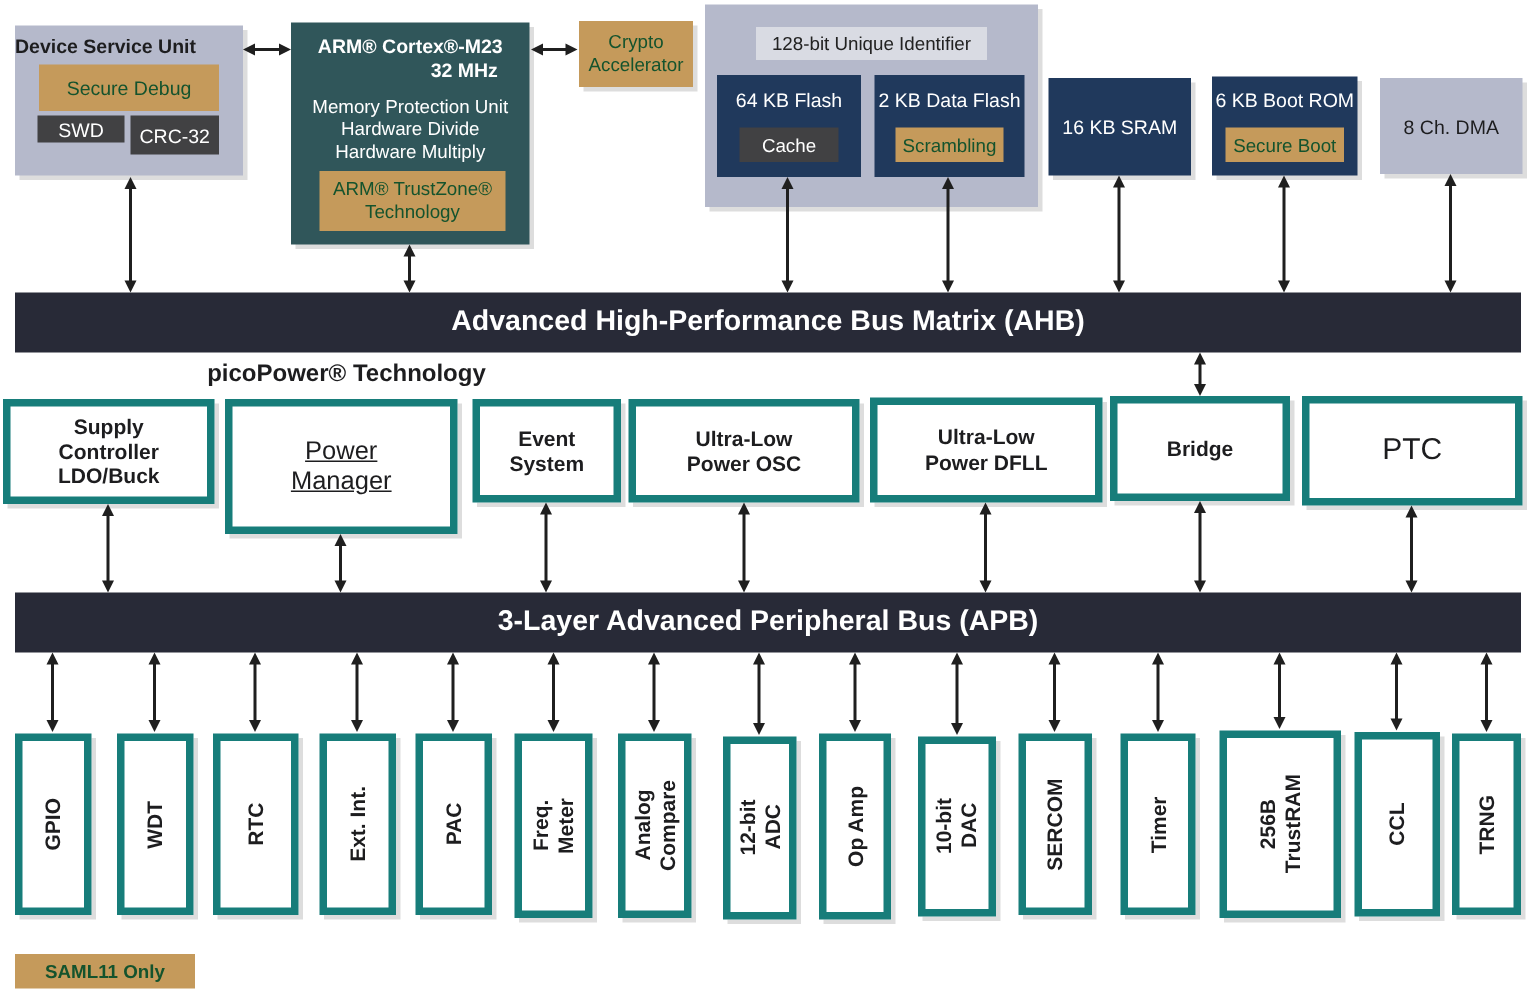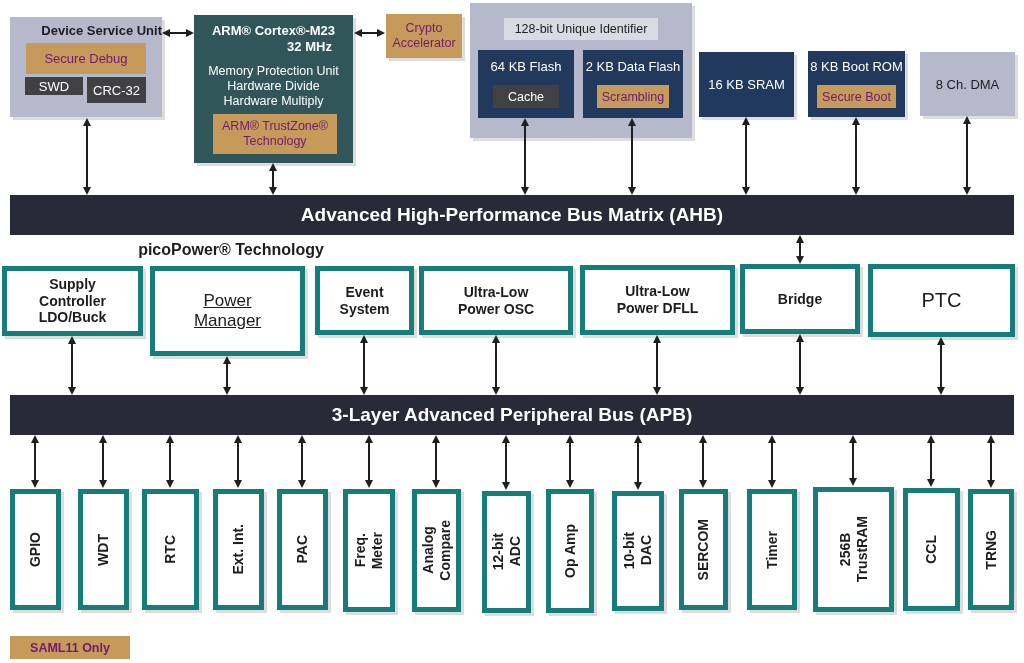--- a/index.html
+++ b/index.html
@@ -5,21 +5,21 @@
   html,body{margin:0;padding:0;background:#fff;}
   #canvas{
     position:relative;width:1024px;height:663px;background:#ffffff;
     font-family:"Liberation Sans","DejaVu Sans",sans-serif;color:#1d1d1f;overflow:hidden;
   }
   .abs{position:absolute;box-sizing:border-box;}
   .cc{display:flex;align-items:center;justify-content:center;text-align:center;}
   .pre{white-space:pre-line;line-height:1.2;}
   
   .lav{background:#b5b9cb;}
-  .tan{background:#c59a5b;color:#701a75;}
+  .tan{background:#c59a5b;color:#14532d;}
   .navy{background:#20395c;color:#fff;}
   .tealfill{background:#30565a;color:#fff;padding-left:40px;}
   .dgray{background:#414143;color:#fff;}
   .pill{background:#d9dbe3;color:#222;}
   .bus{background:#282a37;color:#fff;font-weight:bold;font-size:19px;}
   .outline{background:#fff;border:5px solid #177d7a;box-shadow:3px 3px 0 rgba(120,120,120,.25);}
   .shadow{box-shadow:3px 3px 0 rgba(120,120,120,.25);}
   
   .t13{font-size:13px;} .t12{font-size:12.5px;} .b13{font-size:13px;font-weight:bold;}
   .b14{font-size:14px;font-weight:bold;} .b16{font-size:16px;font-weight:bold;}
@@ -35,21 +35,21 @@
     border-top:4px solid transparent;border-bottom:4px solid transparent;border-right:8px solid #1f1f1f;}
   .harrow::after{content:"";position:absolute;right:-7px;top:-3px;
     border-top:4px solid transparent;border-bottom:4px solid transparent;border-left:8px solid #1f1f1f;}
 </style>
 </head>
 <body>
 
 <div id="canvas">
 
   <div class="abs lav shadow" style="left:10px;top:17px;width:152px;height:100px;">
-    <div class="abs b13" style="left:0;top:6px;width:152px;text-align:right;">Device Service Unit</div>
+    <div class="abs b13" style="left:0;top:6px;width:152px;text-align:left;">Device Service Unit</div>
     <div class="abs tan cc t13" style="left:16px;top:26px;width:120px;height:31px;">Secure Debug</div>
     <div class="abs dgray cc t13" style="left:15px;top:60px;width:58px;height:18px;">SWD</div>
     <div class="abs dgray cc t13" style="left:77px;top:60px;width:59px;height:26px;">CRC-32</div>
   </div>
 
   <div class="abs tealfill shadow" style="left:194px;top:15px;width:159px;height:148px;">
     <div class="abs b13" style="left:0;top:8px;width:159px;text-align:center;">ARM® Cortex®-M23</div>
     <div class="abs b13" style="left:0;top:24px;width:159px;text-align:center;margin-left:36px;">32 MHz</div>
     <div class="abs t12 pre" style="left:0;top:49px;width:159px;text-align:center;">Memory Protection Unit
 Hardware Divide
@@ -69,21 +69,21 @@
     </div>
     <div class="abs navy" style="left:113px;top:47px;width:100px;height:68px;padding-left:44px;">
       <div class="abs t13" style="left:0;top:9px;width:100px;text-align:center;">2 KB Data Flash</div>
       <div class="abs tan cc t12" style="left:14px;top:35px;width:72px;height:23px;">Scrambling</div>
     </div>
   </div>
 
   <div class="abs navy cc t13 shadow" style="left:699px;top:52px;width:95px;height:65px;">16 KB SRAM</div>
 
   <div class="abs navy shadow" style="left:808px;top:51px;width:97px;height:66px;">
-    <div class="abs t13" style="left:0;top:8px;width:97px;text-align:center;">8 KB Boot ROM</div>
+    <div class="abs t13" style="left:0;top:8px;width:97px;text-align:center;">6 KB Boot ROM</div>
     <div class="abs tan cc t12" style="left:9px;top:34px;width:79px;height:23px;">Secure Boot</div>
   </div>
 
   <div class="abs lav cc t13 shadow" style="left:920px;top:52px;width:95px;height:64px;color:#1d1d1f;">8 Ch. DMA</div>
 
   <div class="abs bus cc" style="left:10px;top:195px;width:1004px;height:40px;">Advanced High-Performance Bus Matrix (AHB)</div>
   <div class="abs b16" style="left:116px;top:241px;width:230px;text-align:center;">picoPower® Technology</div>
   <div class="abs bus cc" style="left:10px;top:395px;width:1004px;height:40px;">3-Layer Advanced Peripheral Bus (APB)</div>
 
   <div class="abs outline cc b14 pre" style="left:2px;top:266px;width:141px;height:70px;">Supply

